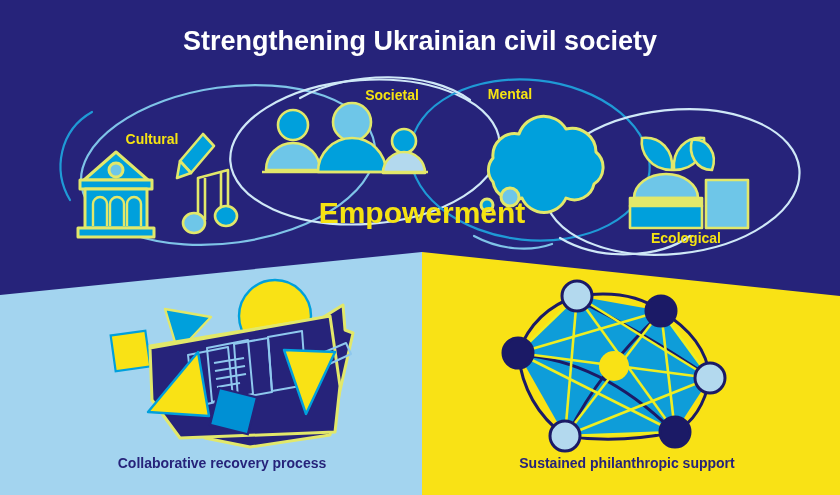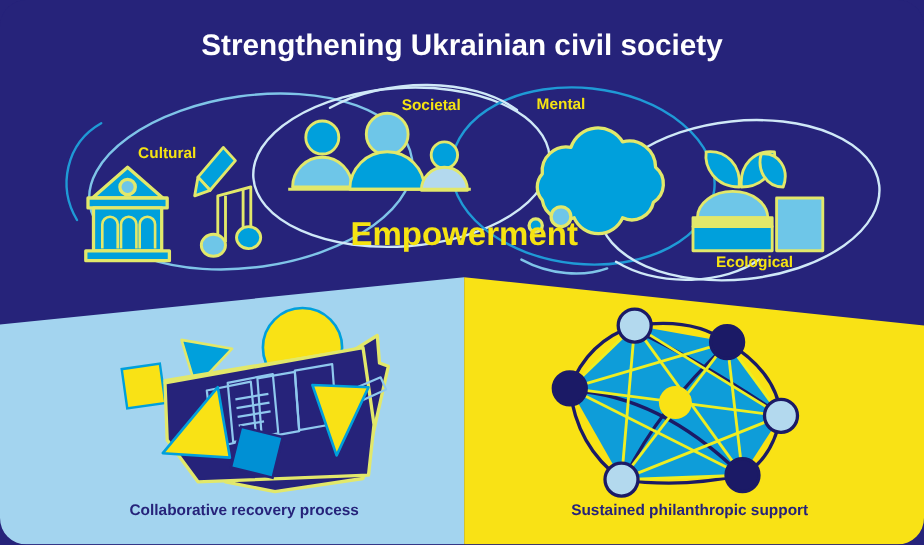--- a/index.html
+++ b/index.html
@@ -2,21 +2,21 @@
 <html><head>
 <meta charset="utf-8">
 <style>
   html,body{margin:0;padding:0;}
   body{
     width:840px;height:495px;
     background:#26237a;
     font-family:"Liberation Sans", sans-serif;
     overflow:hidden;
   }
-  #stage{position:relative;width:840px;height:495px;overflow:hidden;background:#26237a;border-radius:24px;}
+  #stage{position:relative;width:840px;height:495px;overflow:hidden;background:#26237a;}
   #stage > svg{position:absolute;left:0;top:0;}
 </style>
 </head>
 <body>
 
 <div id="stage">
 
   <svg width="840" height="495" viewBox="0 0 840 495">
     <rect x="0" y="0" width="840" height="495" fill="#26237a"></rect>
     <polygon points="0,295 422,252 422,495 0,495" fill="#a3d4ef"></polygon>

